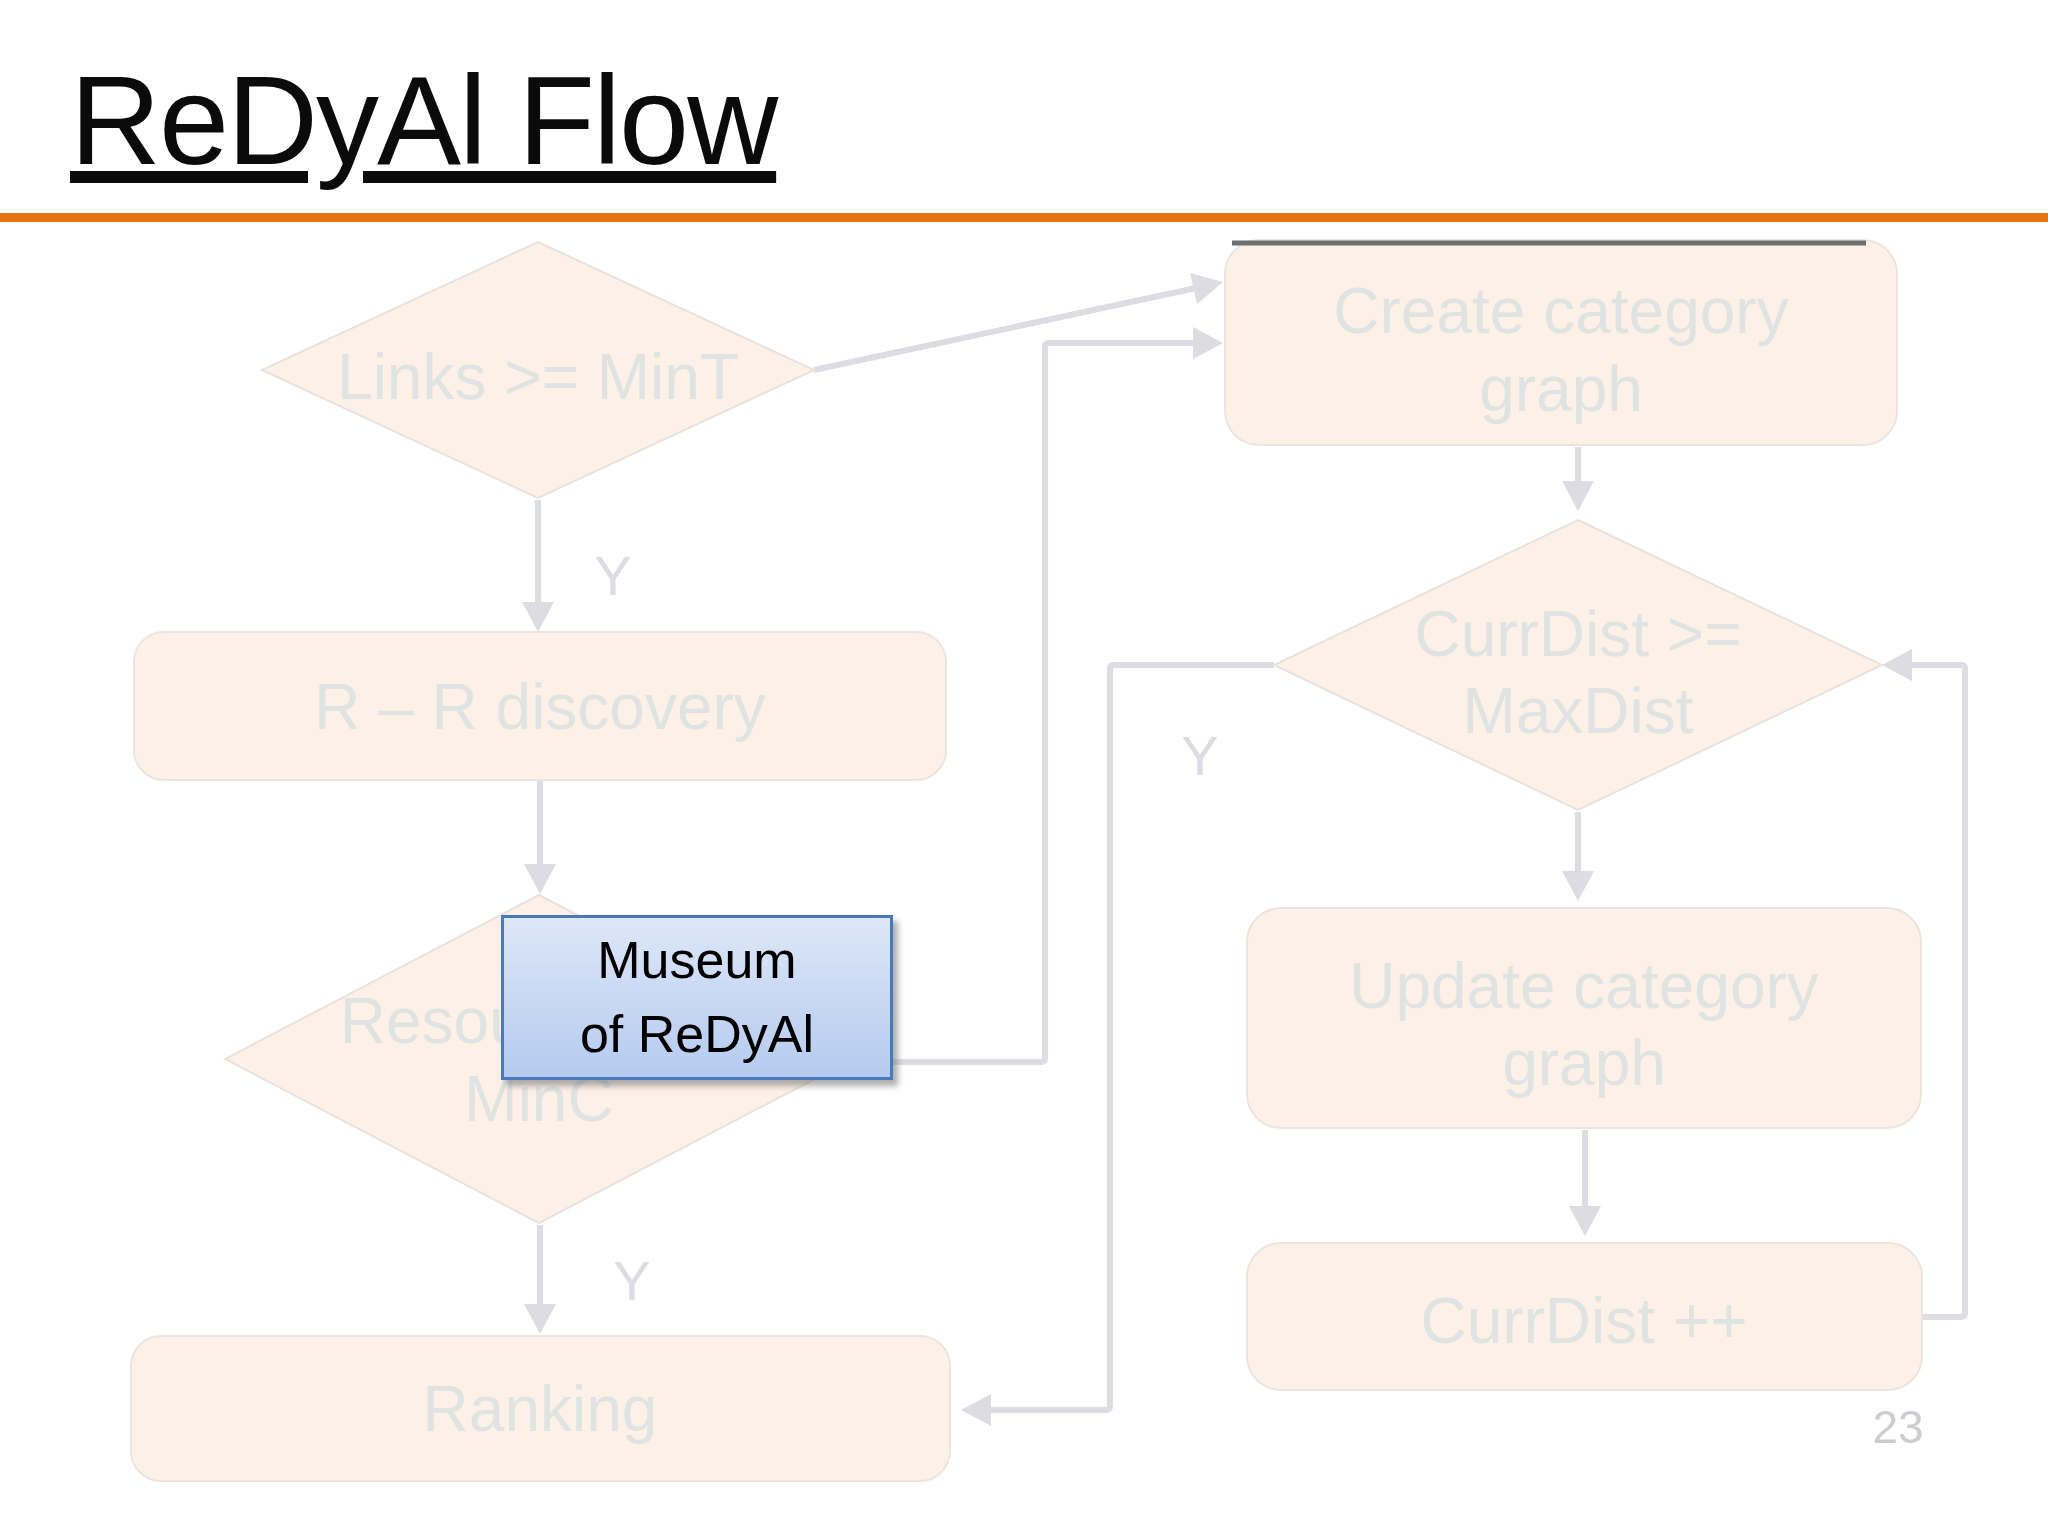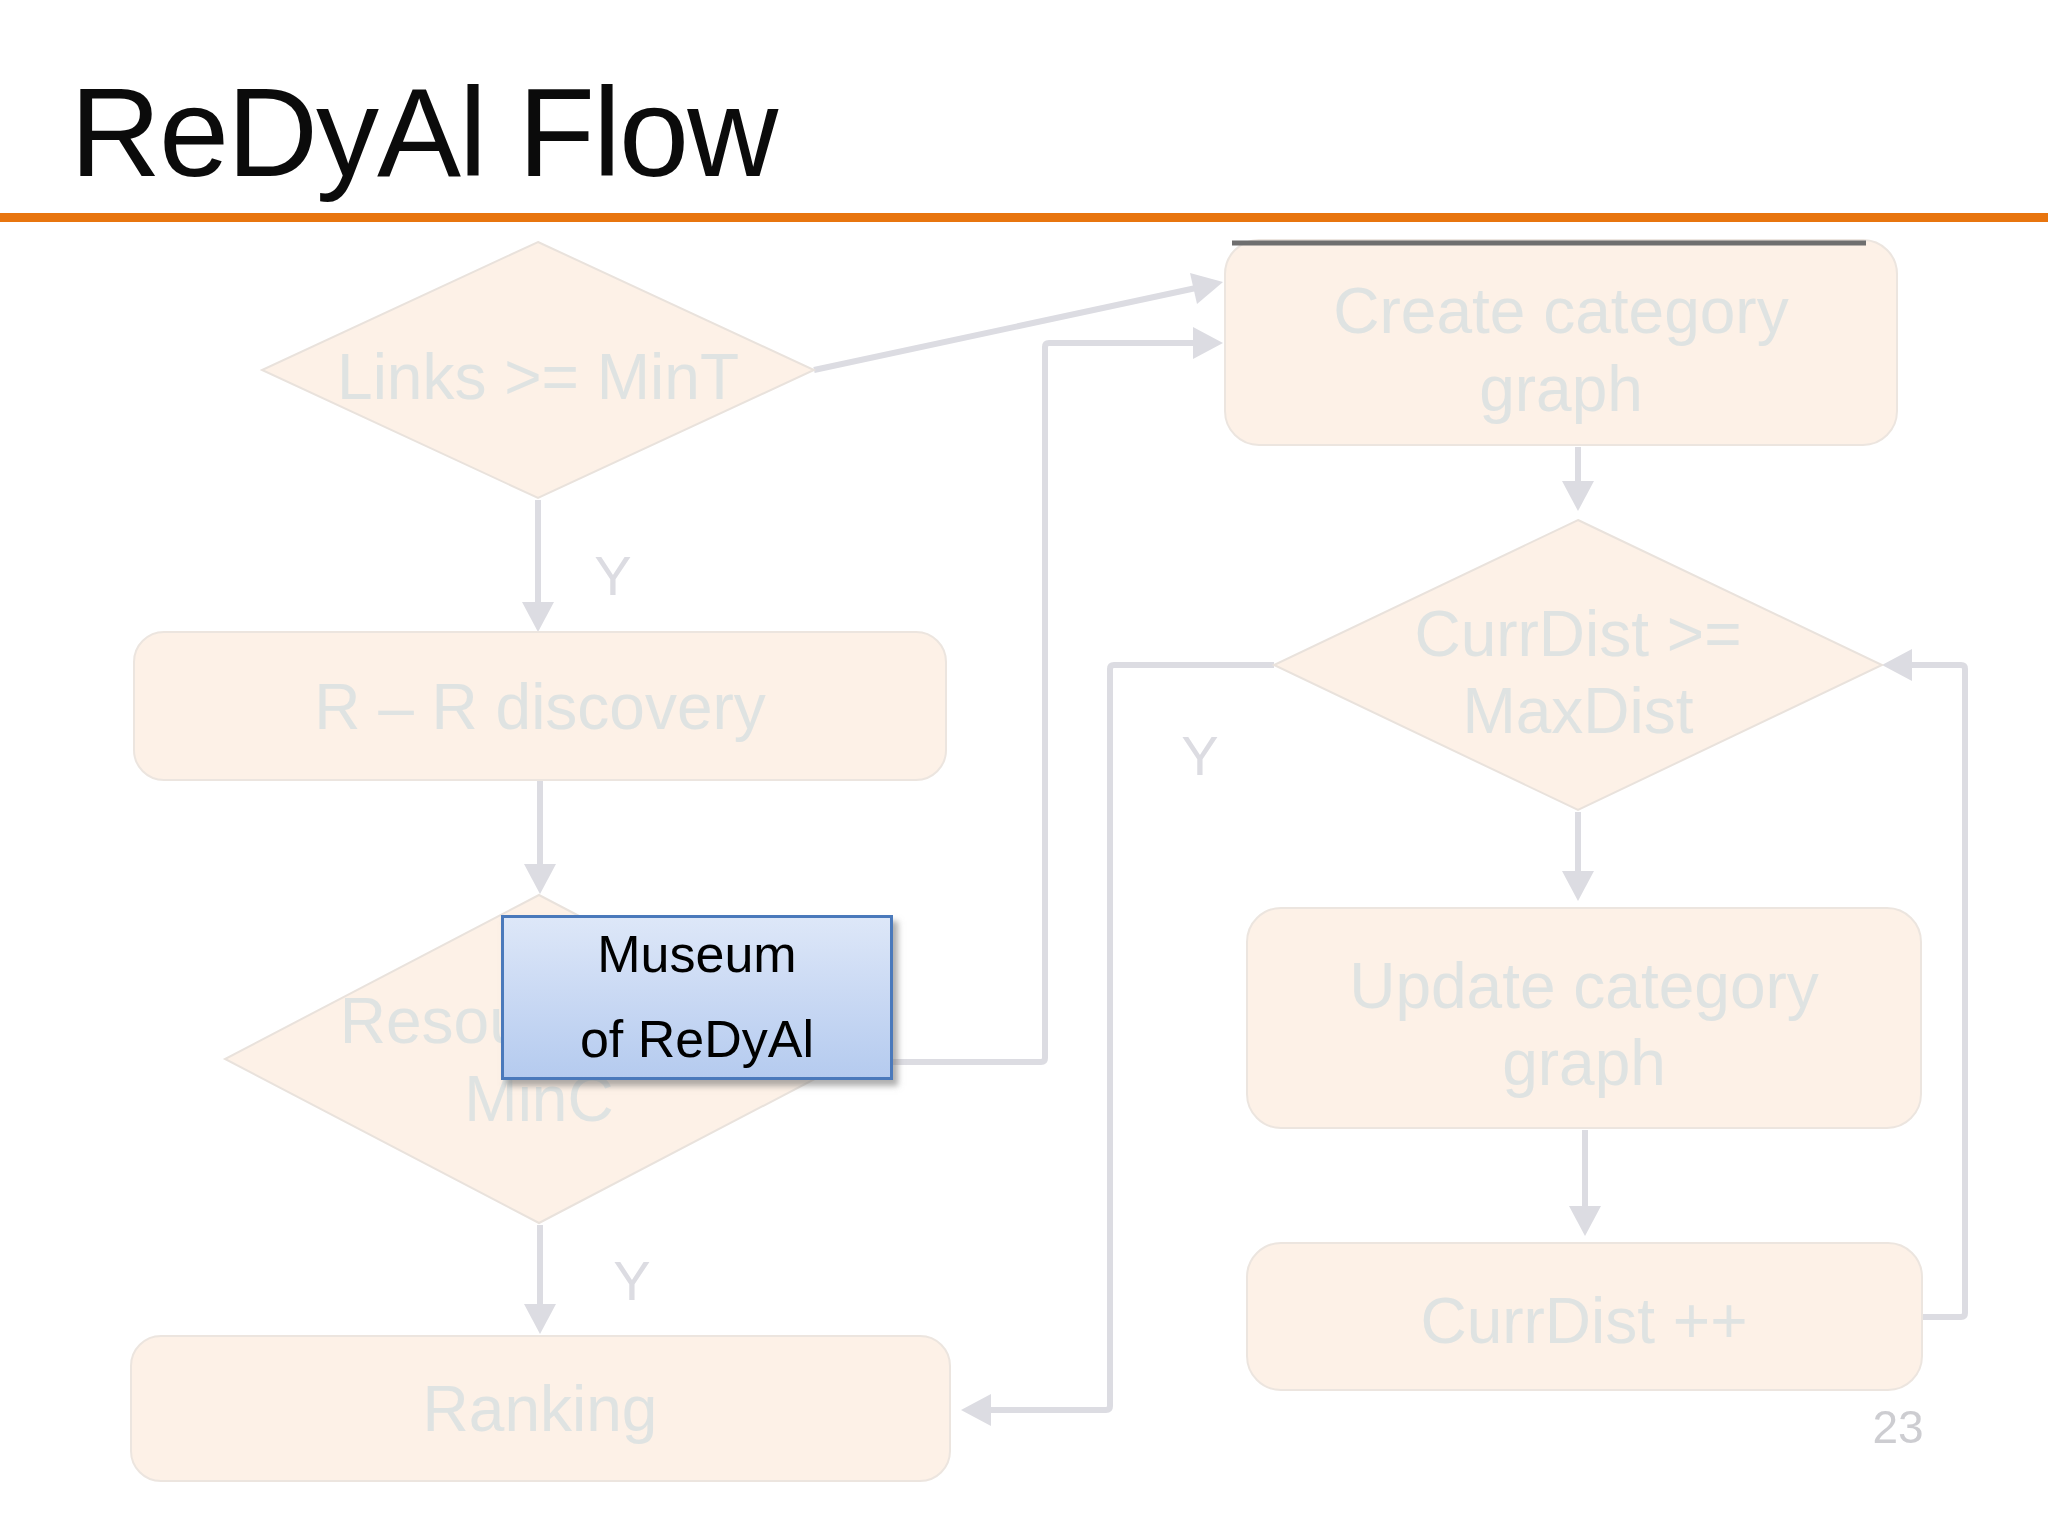--- a/index.html
+++ b/index.html
@@ -4,25 +4,26 @@
 <style>
   html,body{margin:0;padding:0;background:#ffffff;}
   #slide{
     position:relative;
     width:2048px;height:1535px;
     background:#ffffff;
     overflow:hidden;
     font-family:"Liberation Sans", sans-serif;
   }
   #title{
-    position:absolute;left:70px;top:64px;
+    position:absolute;left:70px;top:52px;
     font-size:126px;line-height:1.1;
     letter-spacing:-2px;
     color:#0b0b0b;
     white-space:nowrap;
+    text-decoration:underline;
   }
   #accent-rule{
     position:absolute;left:0;top:213px;
     width:2048px;height:9px;
     background:#e8750f;
   }
   #flow-svg{position:absolute;left:0;top:0;}
   #flow-svg text{
     font-family:"Liberation Sans", sans-serif;
     fill:#dfe3e2;
@@ -37,21 +38,21 @@
   .edge-head{fill:#dcdce2;stroke:none;}
   .dark-line{stroke:#6f6f6f;stroke-width:5;fill:none;}
   #museum-box{
     position:absolute;left:501px;top:915px;
     width:392px;height:165px;
     box-sizing:border-box;
     border:3px solid #4a79bb;
     background:linear-gradient(180deg,#dde7f8 0%,#cbdaf4 45%,#b5cbef 100%);
     box-shadow:5px 6px 6px rgba(110,110,110,0.55);
     display:flex;flex-direction:column;
-    align-items:center;justify-content:space-between;
+    align-items:center;justify-content:center;
     font-size:52px;line-height:1.42;color:#000;
     text-align:center;
   }
 </style>
 </head>
 <body>
 
 <div id="slide">
 
   <div id="title">ReDyAl Flow</div>

